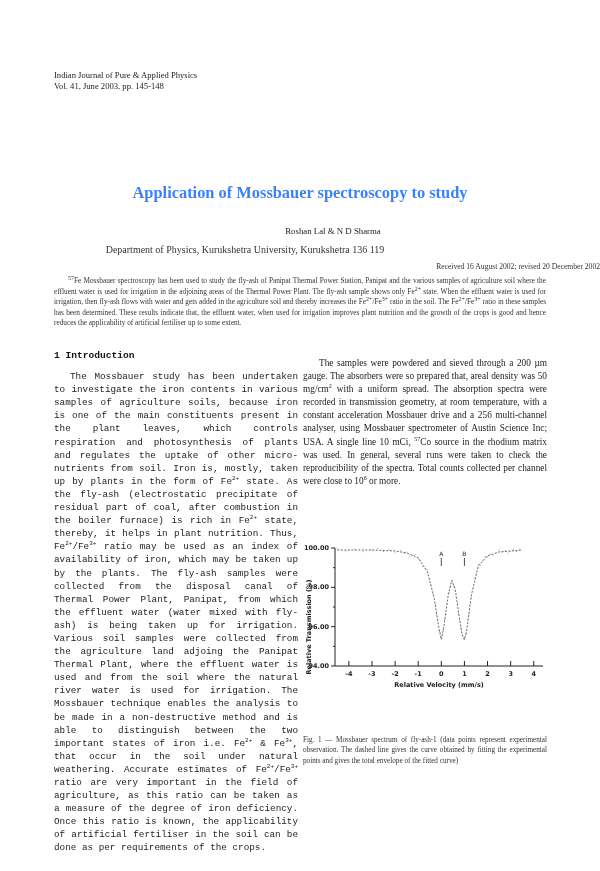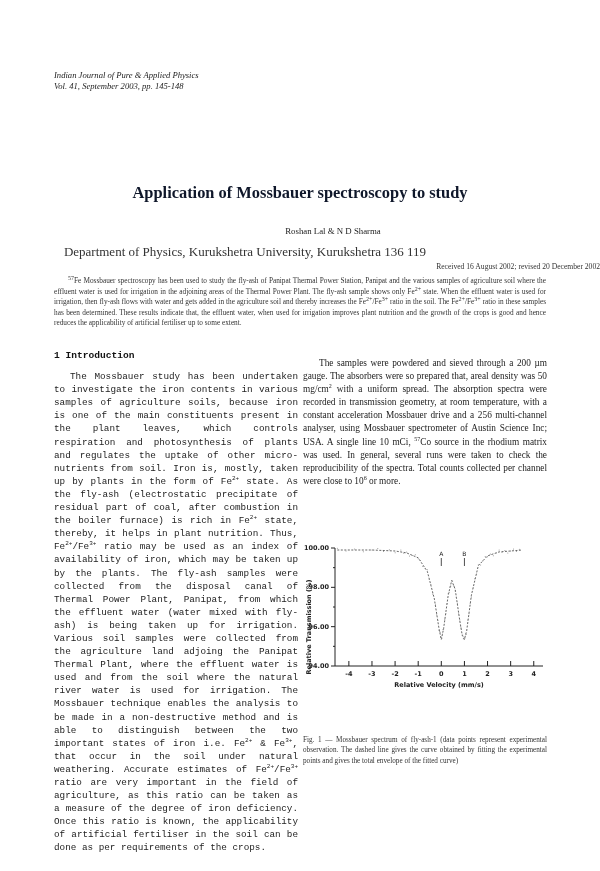--- a/index.html
+++ b/index.html
@@ -1,38 +1,38 @@
 <!DOCTYPE html>
 <html><head>
 <meta charset="utf-8">
 <style>
   html, body { margin: 0; padding: 0; background: #ffffff; }
   body { width: 600px; height: 871px; position: relative; overflow: hidden; color: #1a1a1a; font-family: "Liberation Serif", serif; }
-  .journal { position: absolute; left: 54px; top: 70px; font-size: 8.6px; line-height: 11px; color: #222; font-style: italic; }
-  .title { position: absolute; left: 0; width: 600px; top: 183px; text-align: center; font-weight: bold; font-size: 16.4px; line-height: 19px; color: #0f172a; }
+  .journal { position: absolute; left: 54px; top: 70px; font-size: 8.6px; line-height: 11px; color: #222; }
+  .title { position: absolute; left: 0; width: 600px; top: 183px; text-align: center; font-weight: bold; font-size: 16.4px; line-height: 19px; color: #3b82f6; }
   .authors { position: absolute; left: 0; width: 600px; top: 226px; text-align: center; font-size: 8.8px; color: #222; padding-left: 33px; }
-  .affil { position: absolute; left: 0; width: 490px; top: 244px; text-align: center; font-size: 13px; color: #333; }
+  .affil { position: absolute; left: 0; width: 490px; top: 244px; text-align: center; font-size: 10px; color: #333; }
   .received { position: absolute; left: 0; width: 600px; top: 262px; text-align: right; font-size: 7.6px; color: #333; }
   .abstract { position: absolute; left: 54px; width: 492px; top: 276px; font-size: 7.3px; line-height: 10.6px; text-align: justify; color: #333; text-indent: 14px; }
   .col { position: absolute; width: 244px; font-size: 9.3px; line-height: 13.1px; text-align: justify; color: #222; }
   .col-left { left: 54px; top: 349px; font-family: Liberation Mono, monospace; }
   .col-right { left: 303px; top: 357px; }
   .sec-head { font-weight: bold; font-size: 9.6px; margin: 0 0 8px 0; color: #111; }
   .para { text-indent: 16px; margin: 0; }
   sup { font-size: 6px; line-height: 0; }
   .figure { position: absolute; left: 303px; top: 540px; width: 262px; height: 160px; }
   .caption { position: absolute; left: 303px; top: 712px; width: 244px; font-size: 7.2px; line-height: 10.4px; text-align: justify; color: #333; margin-top: 23px; }
   svg text { font-family: "DejaVu Sans", sans-serif; }
 </style>
 </head>
 <body>
 
 <div class="journal">
   <div>Indian Journal of Pure &amp; Applied Physics</div>
-  <div>Vol. 41, September 2003, pp. 145-148</div>
+  <div>Vol. 41, June 2003, pp. 145-148</div>
 </div>
 
 <div class="title">
   <div>Application of Mossbauer spectroscopy to study</div>
 </div>
 
 <div class="authors">Roshan Lal &amp; N D Sharma</div>
 <div class="affil">Department of Physics, Kurukshetra University, Kurukshetra 136 119</div>
 <div class="received">Received 16 August 2002; revised 20 December 2002</div>
 

